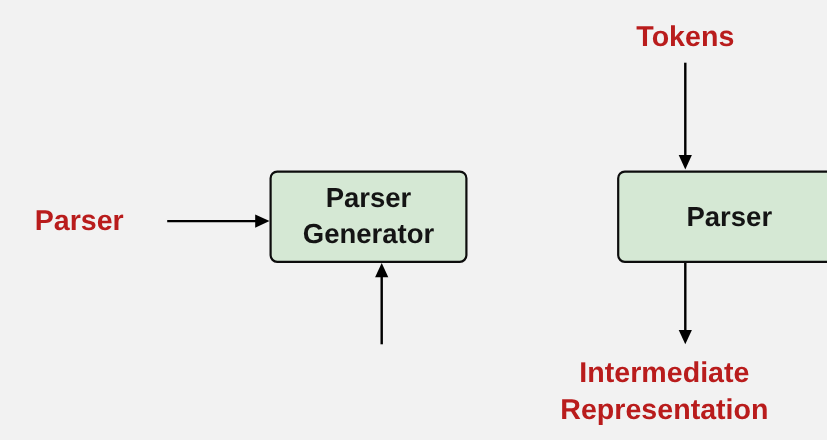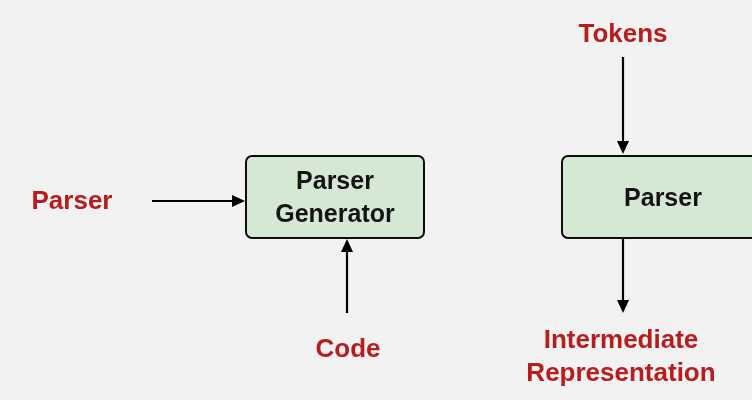--- a/index.html
+++ b/index.html
@@ -53,21 +53,21 @@
     font-size: 26px;
     line-height: 1.25;
     color: #b91c1c;
     text-align: center;
     white-space: nowrap;
   }
   .label-grammar { left: 72px;  top: 200px; }
   .label-tokens  { left: 623px; top: 33px;  }
   .label-code    { left: 348px; top: 348px; }
   .label-ir {
-    left: 621px;
+    left: 604px;
     top: 355px;
     white-space: normal;
     width: 240px;
   }
   .arrows-layer {
     position: absolute;
     left: 0;
     top: 0;
     width: 752px;
     height: 400px;
@@ -107,17 +107,16 @@
   </div>
 
   <div class="node-box box-parser">
     <span>Parser</span>
   </div>
 
   <div class="free-label label-grammar">Parser</div>
 
   <div class="free-label label-tokens">Tokens</div>
 
-  <div class="free-label label-code">Code</div>
 
   <div class="free-label label-ir">Intermediate Representation</div>
 
 </div>
 
 </body></html>

